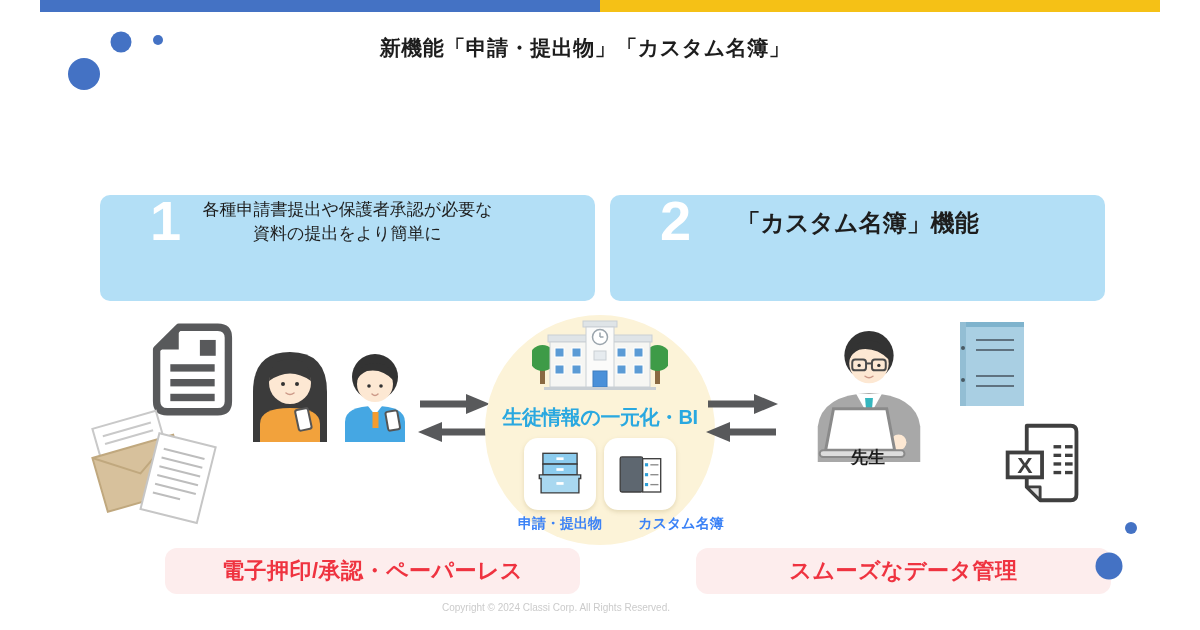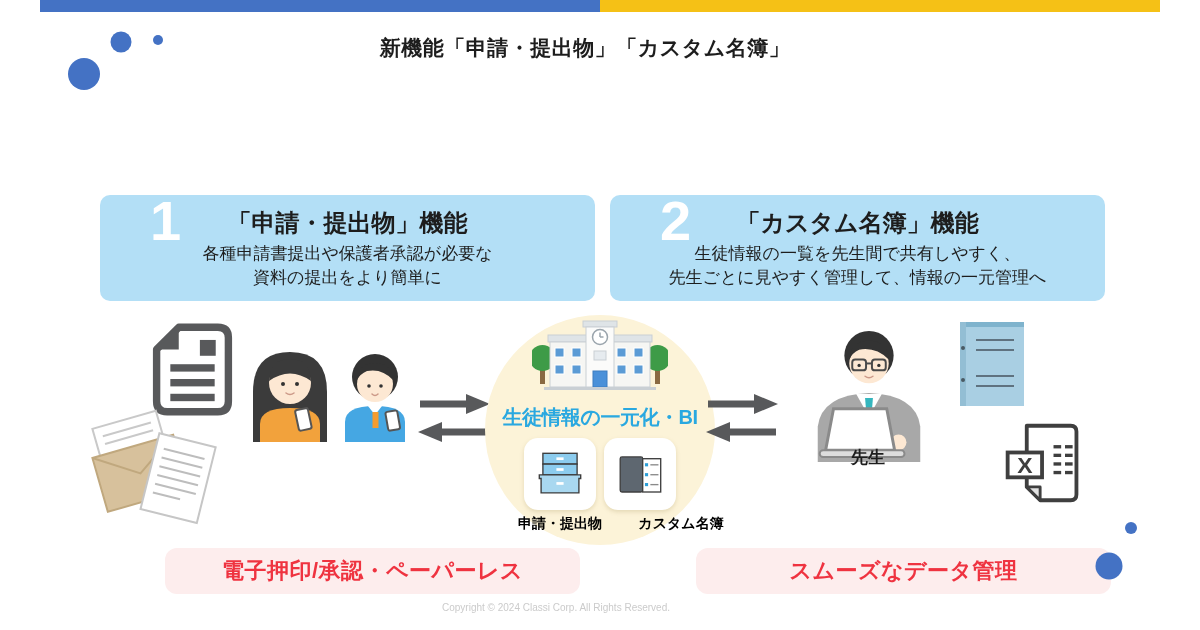--- a/index.html
+++ b/index.html
@@ -33,21 +33,21 @@
   
   .center-circle { position:absolute; left:485px; top:315px; width:230px; height:230px;
     border-radius:50%; background:#FCF3D8; }
   .school-illustration { position:absolute; left:532px; top:318px; }
   .center-label { position:absolute; left:480px; top:404px; width:240px; text-align:center;
     font-size:20px; font-weight:700; color:#29A8E0; letter-spacing:-0.5px; }
   .icon-card { position:absolute; top:438px; width:72px; height:72px; background:#ffffff;
     border-radius:14px; box-shadow:0 2px 4px rgba(160,140,80,0.25);
     display:flex; align-items:center; justify-content:center; }
   .icon-card.left { left:524px; } .icon-card.right { left:604px; }
-  .icon-label { position:absolute; top:515px; text-align:center; font-size:14px; font-weight:700; color:#000000; }
+  .icon-label { position:absolute; top:515px; text-align:center; font-size:14px; font-weight:700; color:#3b82f6; }
   .icon-label.left { left:505px; width:110px; } .icon-label.right { left:599px; width:100px;margin-left:32px; }
 
   .doc-icon { position:absolute; left:150px; top:322px; }
   .envelope-illustration { position:absolute; left:86px; top:398px; }
   .people-illustration { position:absolute; left:245px; top:336px; }
   .actor-label { position:absolute; text-align:center; font-size:17px; font-weight:700; color:#1d1d1d; }
   .label-parents { left:245px; top:449px; width:180px; }
   .label-teacher { left:798px; top:440px; width:140px;margin-top:6px; }
 
   .arrows { position:absolute; top:392px; }
@@ -77,33 +77,31 @@
   <svg class="dots-tl" width="110" height="64" viewBox="0 0 110 64">
     <circle cx="26" cy="46" r="16" fill="#4472C4"></circle>
     <circle cx="63" cy="14" r="10.5" fill="#4472C4"></circle>
     <circle cx="100" cy="12" r="5" fill="#4472C4"></circle>
   </svg>
 
   <div class="page-title">新機能「申請・提出物」「カスタム名簿」</div>
 
   <div class="feature-card one">
     <div class="feature-number">1</div>
-    <div class="feature-title">「申請・提出物」機能</div>
     <div class="feature-desc">
       <span>各種申請書提出や保護者承認が必要な</span><br>
       <span>資料の提出をより簡単に</span>
     </div>
   </div>
 
   <div class="feature-card two">
     <div class="feature-number">2</div>
     <div class="feature-title">「カスタム名簿」機能</div>
     <div class="feature-desc">
-      <span>生徒情報の一覧を先生間で共有しやすく、</span><br>
-      <span>先生ごとに見やすく管理して、情報の一元管理へ</span>
+      <br>
     </div>
   </div>
 
   <svg class="doc-icon" width="85" height="95" viewBox="0 0 80 90">
     <path d="M27 5 L64 5 Q74 5 74 15 L74 75 Q74 85 64 85 L16 85 Q6 85 6 75 L6 26 Z" fill="#ffffff" stroke="#58595B" stroke-width="7" stroke-linejoin="round"></path>
     <path d="M27 5 L27 26 L6 26 Z" fill="#58595B"></path>
     <rect x="47" y="17" width="15" height="15" fill="#58595B"></rect>
     <rect x="19" y="40" width="42" height="7" fill="#58595B"></rect>
     <rect x="19" y="54" width="42" height="7" fill="#58595B"></rect>
     <rect x="19" y="68" width="42" height="7" fill="#58595B"></rect>

